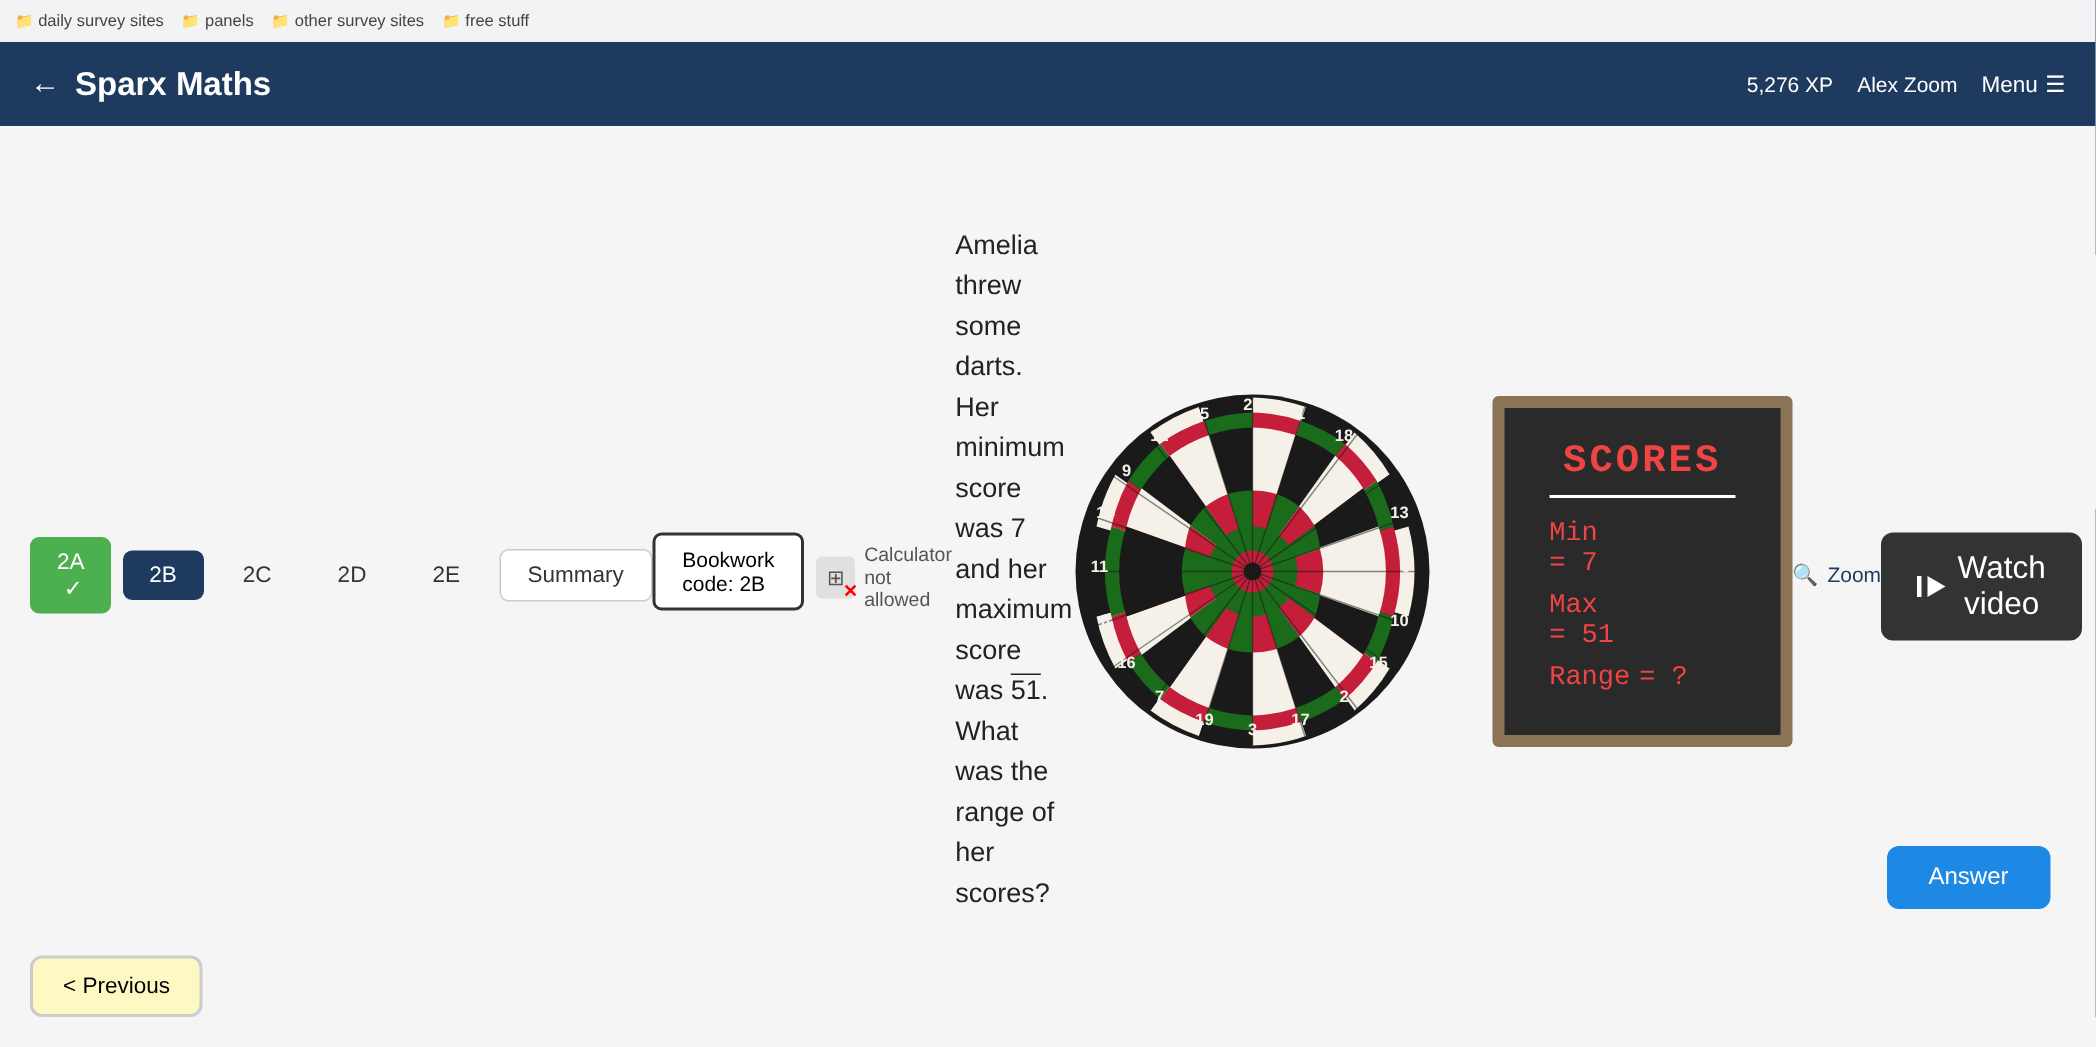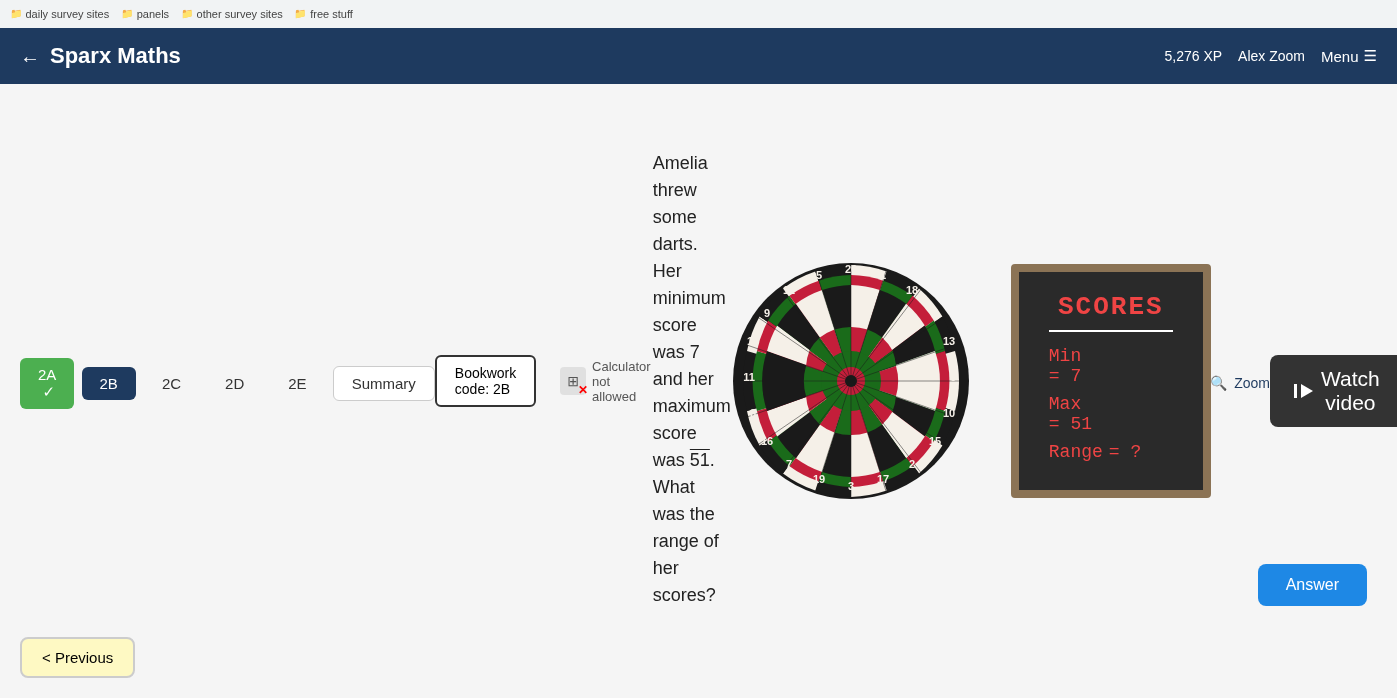--- a/index.html
+++ b/index.html
@@ -16,21 +16,21 @@
     .browser-bar {
       background: #f1f3f4;
       height: 28px;
       display: flex;
       align-items: center;
       padding: 0 10px;
       gap: 12px;
       font-size: 11px;
       color: #444;
     }
-    .browser-bar span { display: flex; align-items: flex-start; gap: 3px; }
+    .browser-bar span { display: flex; align-items: flex-end; gap: 3px; }
     .browser-bar .folder-icon::before { content: "📁"; font-size: 10px; }
 
     
     .app-container {
       background: #fff;
       width: 100%;
       height: calc(698px - 28px);
       display: flex;
       flex-direction: column;
     }
@@ -120,22 +120,22 @@
     .tab.summary {
       background: white;
       border: 1px solid #ccc;
       color: #333;
     }
     .checkmark { margin-left: 4px; }
 
     
     .bookwork-row {
       display: flex;
-      align-items: center;
-      gap: 24px;
+      align-items: flex-end;
+      gap: 8px;
       margin-bottom: 20px;
     }
     .bookwork-code {
       background: white;
       border: 2px solid #333;
       padding: 8px 18px;
       border-radius: 6px;
       font-size: 14px;
       font-weight: 500;
     }

